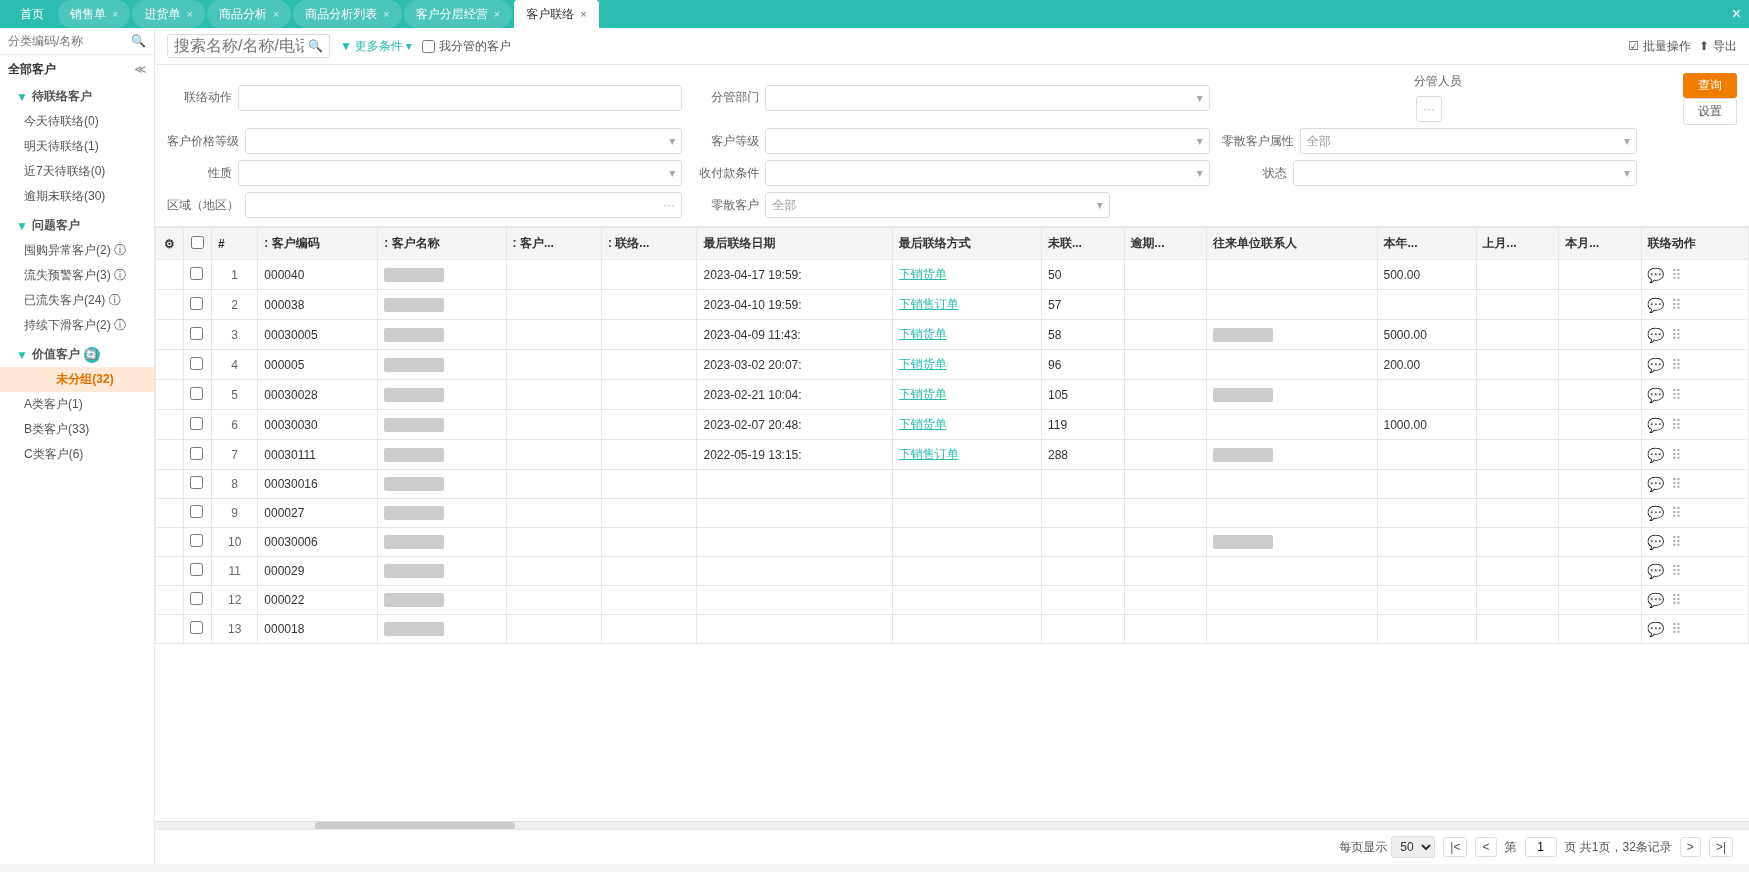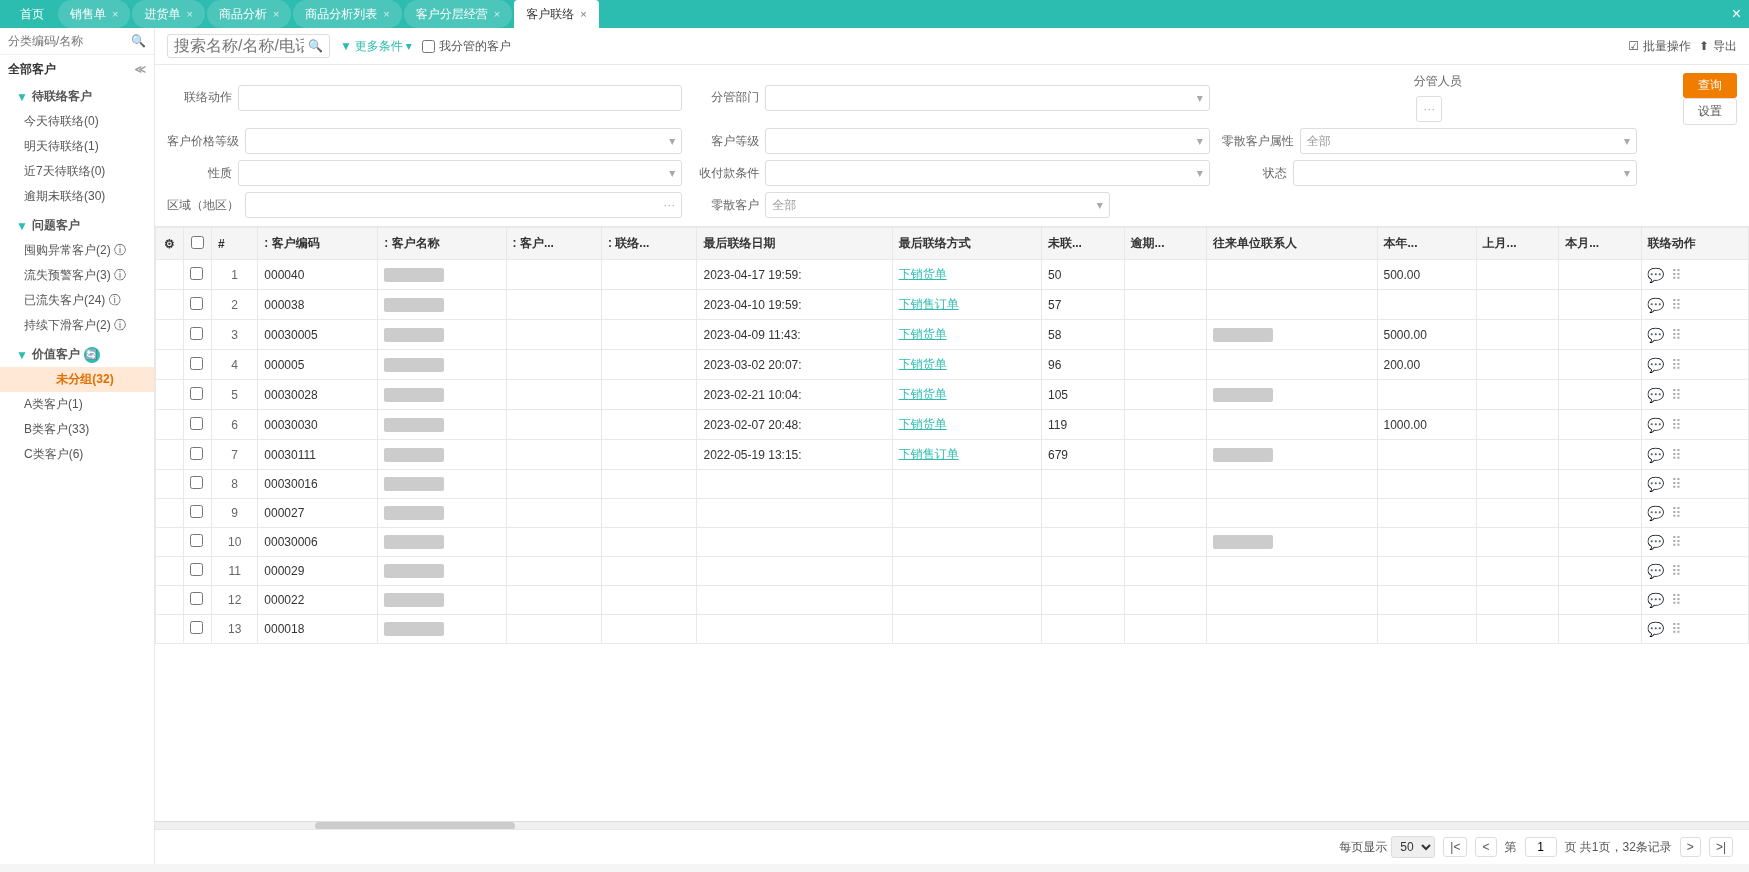--- a/index.html
+++ b/index.html
@@ -668,21 +668,21 @@
             <tr>
               <td></td>
               <td><input type="checkbox" style=""></td>
               <td class="row-num">7</td>
               <td>00030111</td>
               <td><span class="blurred">&nbsp;&nbsp;&nbsp;&nbsp;&nbsp;&nbsp;&nbsp;&nbsp;</span></td>
               <td></td>
               <td></td>
               <td>2022-05-19 13:15:</td>
               <td><a class="link-text">下销售订单</a></td>
-              <td>679</td>
+              <td>288</td>
               <td></td>
               <td><span class="blurred">&nbsp;&nbsp;&nbsp;&nbsp;&nbsp;&nbsp;&nbsp;&nbsp;</span></td>
               <td></td>
               <td></td>
               <td></td>
               <td>
                 <div class="action-icons">
     <span class="action-icon" title="联络">💬</span>
     <span class="action-icon" title="更多">⠿</span>
   </div>

